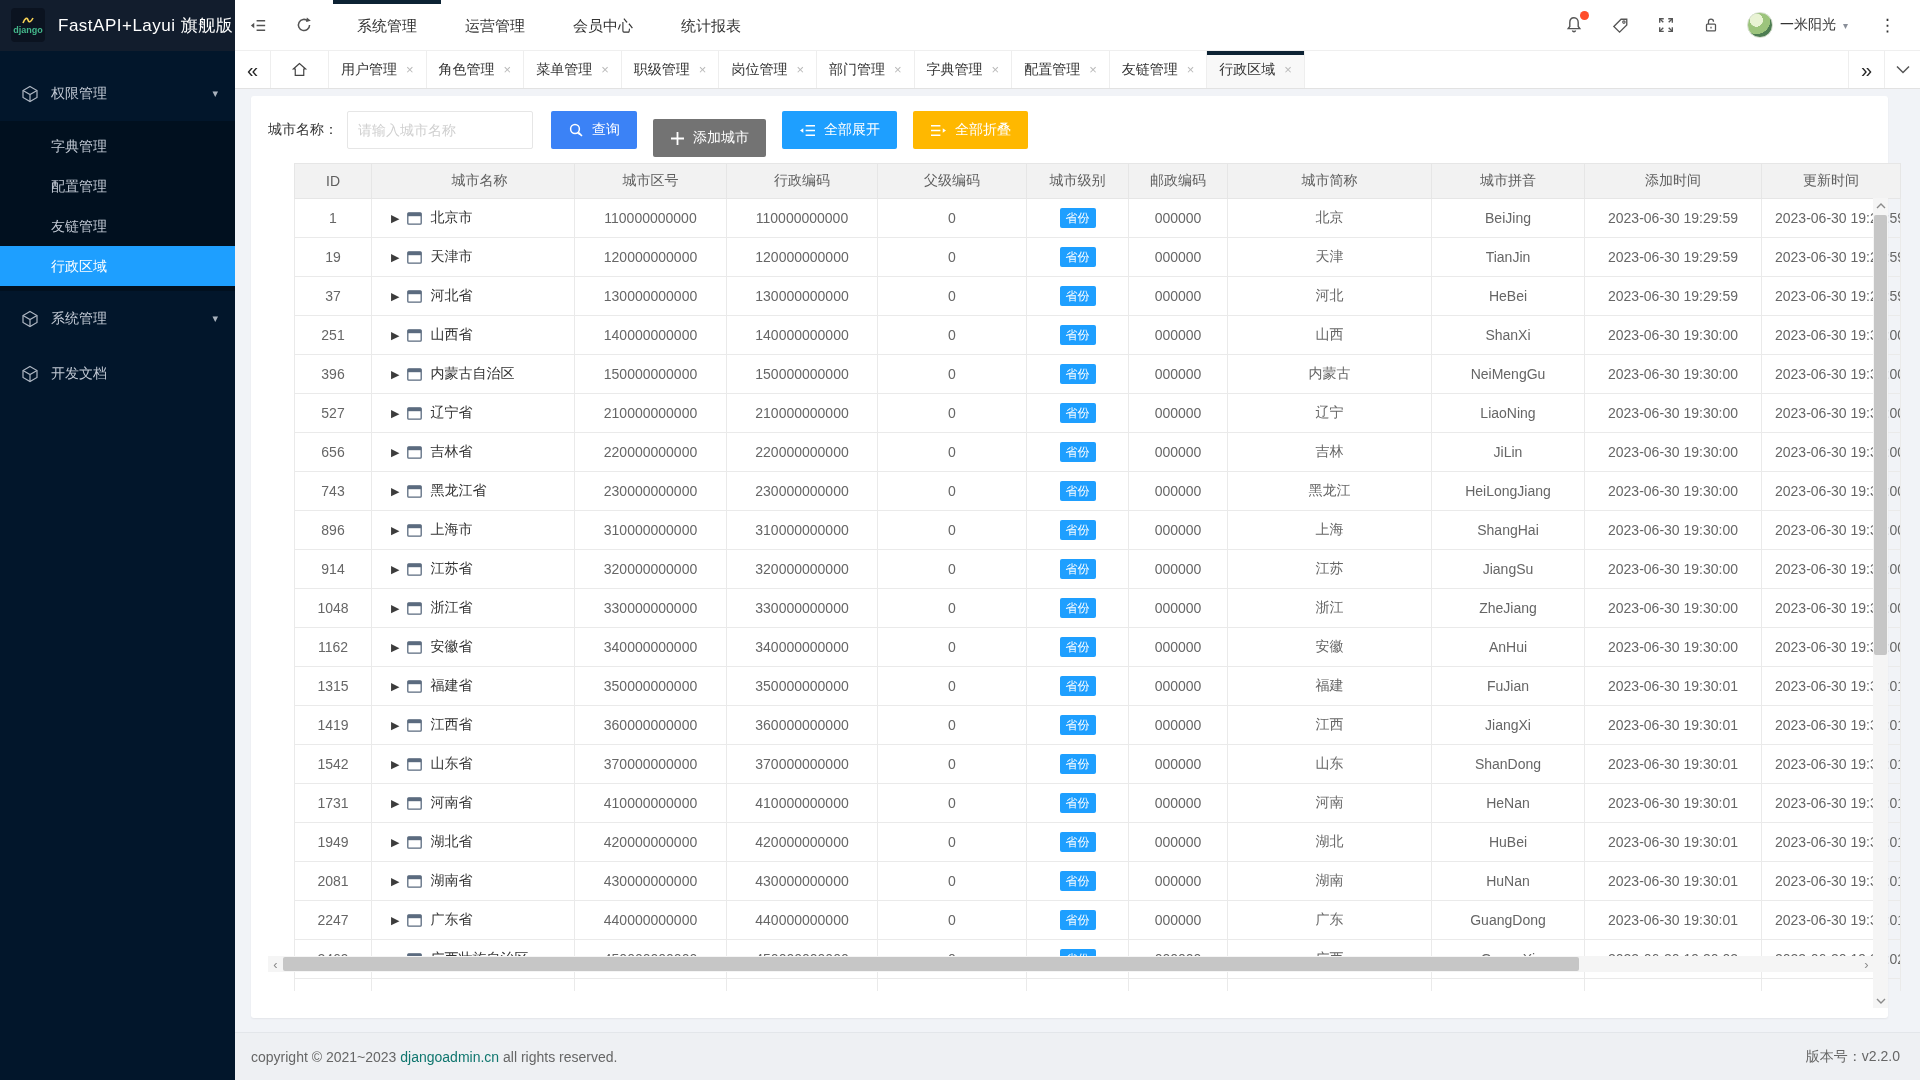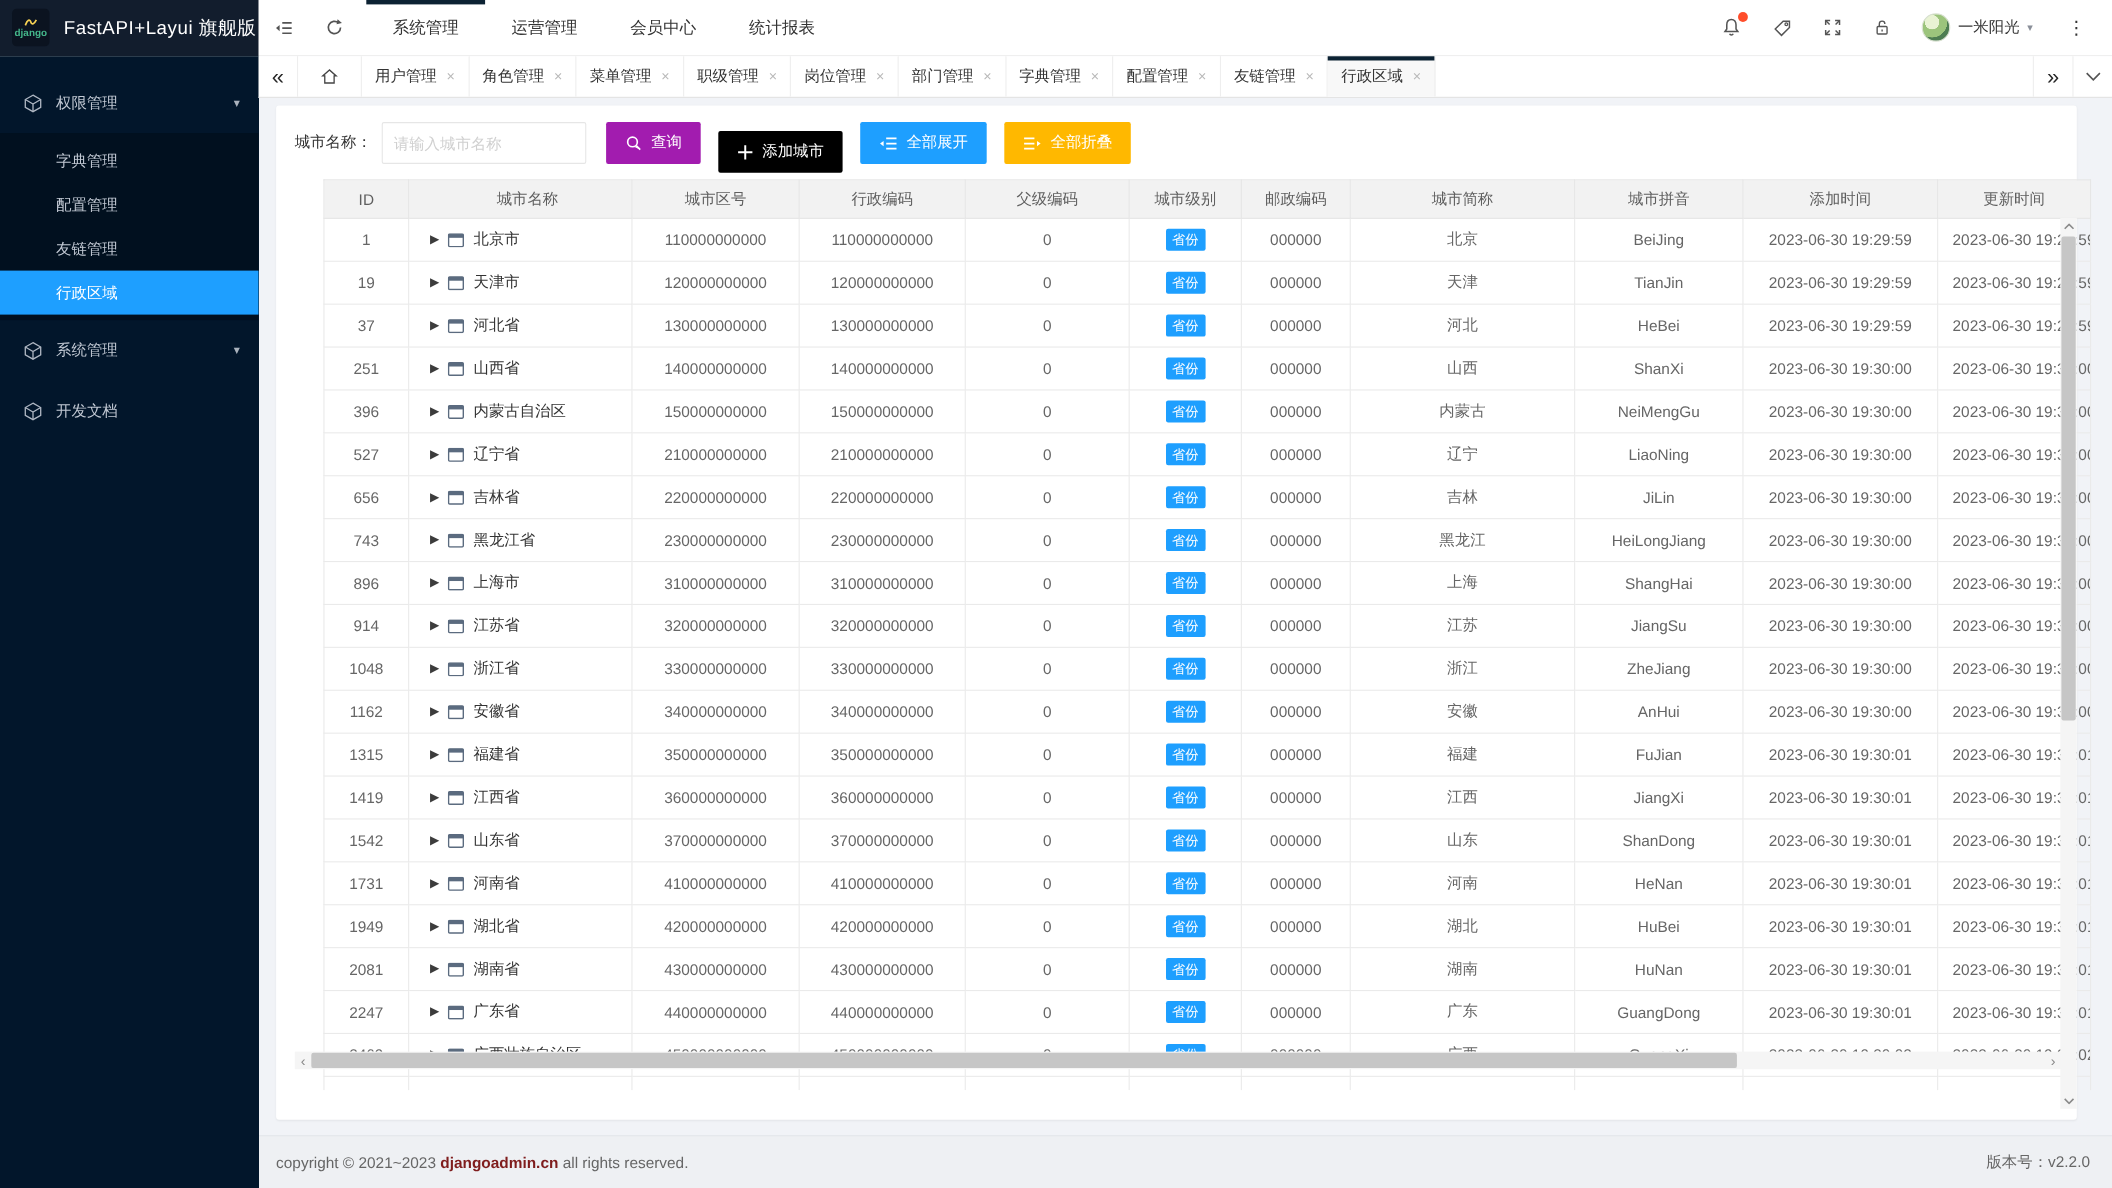--- a/index.html
+++ b/index.html
@@ -89,21 +89,21 @@
     display:flex; align-items:center; }
   .hscroll .arrow { width:15px; text-align:center; color:#8a8a8a; flex:0 0 auto; display:flex; align-items:center; justify-content:center; }
   .htrack { position:relative; flex:1 1 auto; height:16px; }
   .hthumb { position:absolute; left:0; top:1px; height:14px; width:1296px; background:#c6c6c6; border-radius:2px; }
   .arr-glyph { font-size:13px; color:#8a8a8a; line-height:1; }
 
   
   .footer { position:fixed; left:235px; top:1032px; width:1685px; height:48px; background:#eef0f3;
     border-top:1px solid #e3e6ea; display:flex; align-items:center; justify-content:space-between;
     padding:0 20px 0 16px; font-size:14px; color:#666; z-index:5; }
-  .footer a { color:#7f1d1d; text-decoration:none;font-weight:bold; }
+  .footer a { color:#0f766e; text-decoration:none; }
 </style>
 </head>
 <body>
 
 <div class="topbar">
   <div class="logo">
     <div class="django-badge">
       <svg class="spark" viewBox="0 0 12 9">
           <path d="M1 7 C3 2 5 1 6 4 C7 7 9 6 11 2" fill="none" stroke="#f7d154" stroke-width="1.6"></path>
         </svg>
@@ -262,31 +262,31 @@
         <polyline points="1,1.5 7,7.5 13,1.5" fill="none" stroke="#555" stroke-width="1.5"></polyline>
       </svg>
   </div>
 </div>
 
 <div class="card">
   <div class="toolbar">
     <span class="tb-label">城市名称：</span>
     <input class="tb-input" placeholder="请输入城市名称" style="">
     <span id="toolbarBtns" style="display:flex;align-items:center;">
-        <button class="btn" style="background: #a21caf;">
+        <button class="btn" style="background: #3b82f6;">
           <span style="display: flex;">
             <svg width="16" height="16" viewBox="0 0 16 16">
               <circle cx="7" cy="7" r="4.4" fill="none" stroke="#fff" stroke-width="1.5"></circle>
               <path d="M10.4 10.4 L14 14" stroke="#fff" stroke-width="1.5"></path>
               <path d="M9.6 11.3 L13 13" stroke="#fff" stroke-width="1.2"></path>
             </svg>
           </span>
           <span>查询</span>
         </button>
-        <button class="btn" style="background: #000000; margin-top: 16px;">
+        <button class="btn" style="background: #737373; margin-top: 16px;">
           <span style="display: flex;">
             <svg width="15" height="15" viewBox="0 0 15 15">
               <path d="M7.5 1 V14 M1 7.5 H14" stroke="#fff" stroke-width="1.8"></path>
             </svg>
           </span>
           <span>添加城市</span>
         </button>
         <button class="btn" style="background: rgb(30, 159, 255);">
           <span style="display: flex;">
             <svg width="17" height="15" viewBox="0 0 18 16">

